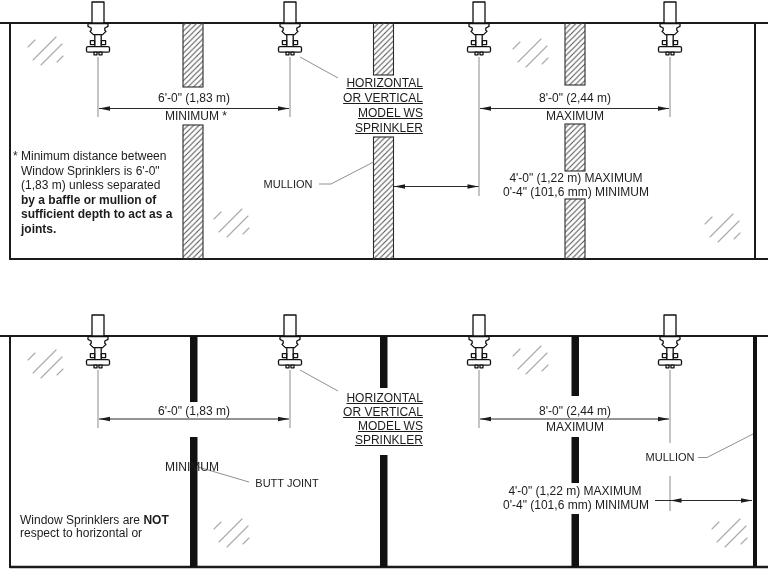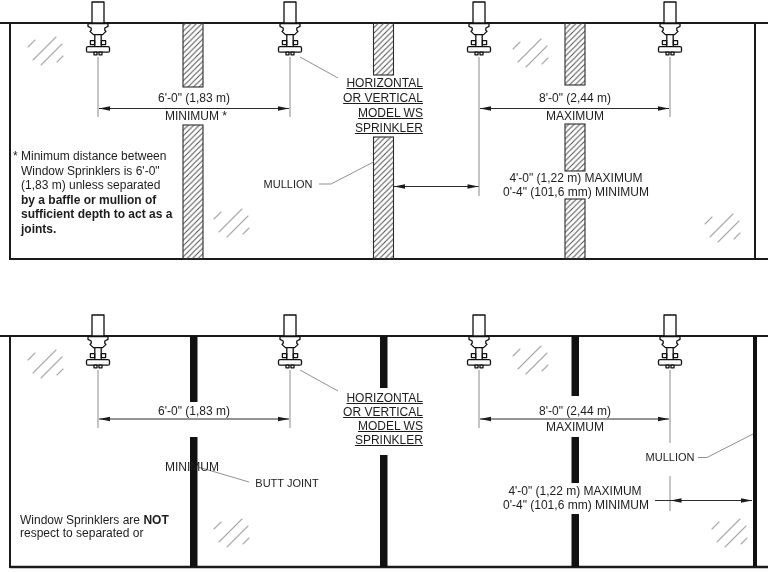--- a/index.html
+++ b/index.html
@@ -213,16 +213,16 @@
   <div>OR VERTICAL</div>
   <div>MODEL WS</div>
   <div>SPRINKLER</div>
 </div>
 
 <div class="txt ctr" style="left:287px;top:477px;">BUTT JOINT</div>
 <div class="txt ctr" style="left:670px;top:451px;">MULLION</div>
 
 <div class="note bottom-note" style="left:20px;top:484px;margin-top:30px;">
   <div><span>Window Sprinklers are </span><span class="bold">NOT</span></div>
-  <div>respect to separated or</div>
+  <div>respect to horizontal or</div>
 </div>
 
 </div>
 
 </body></html>

